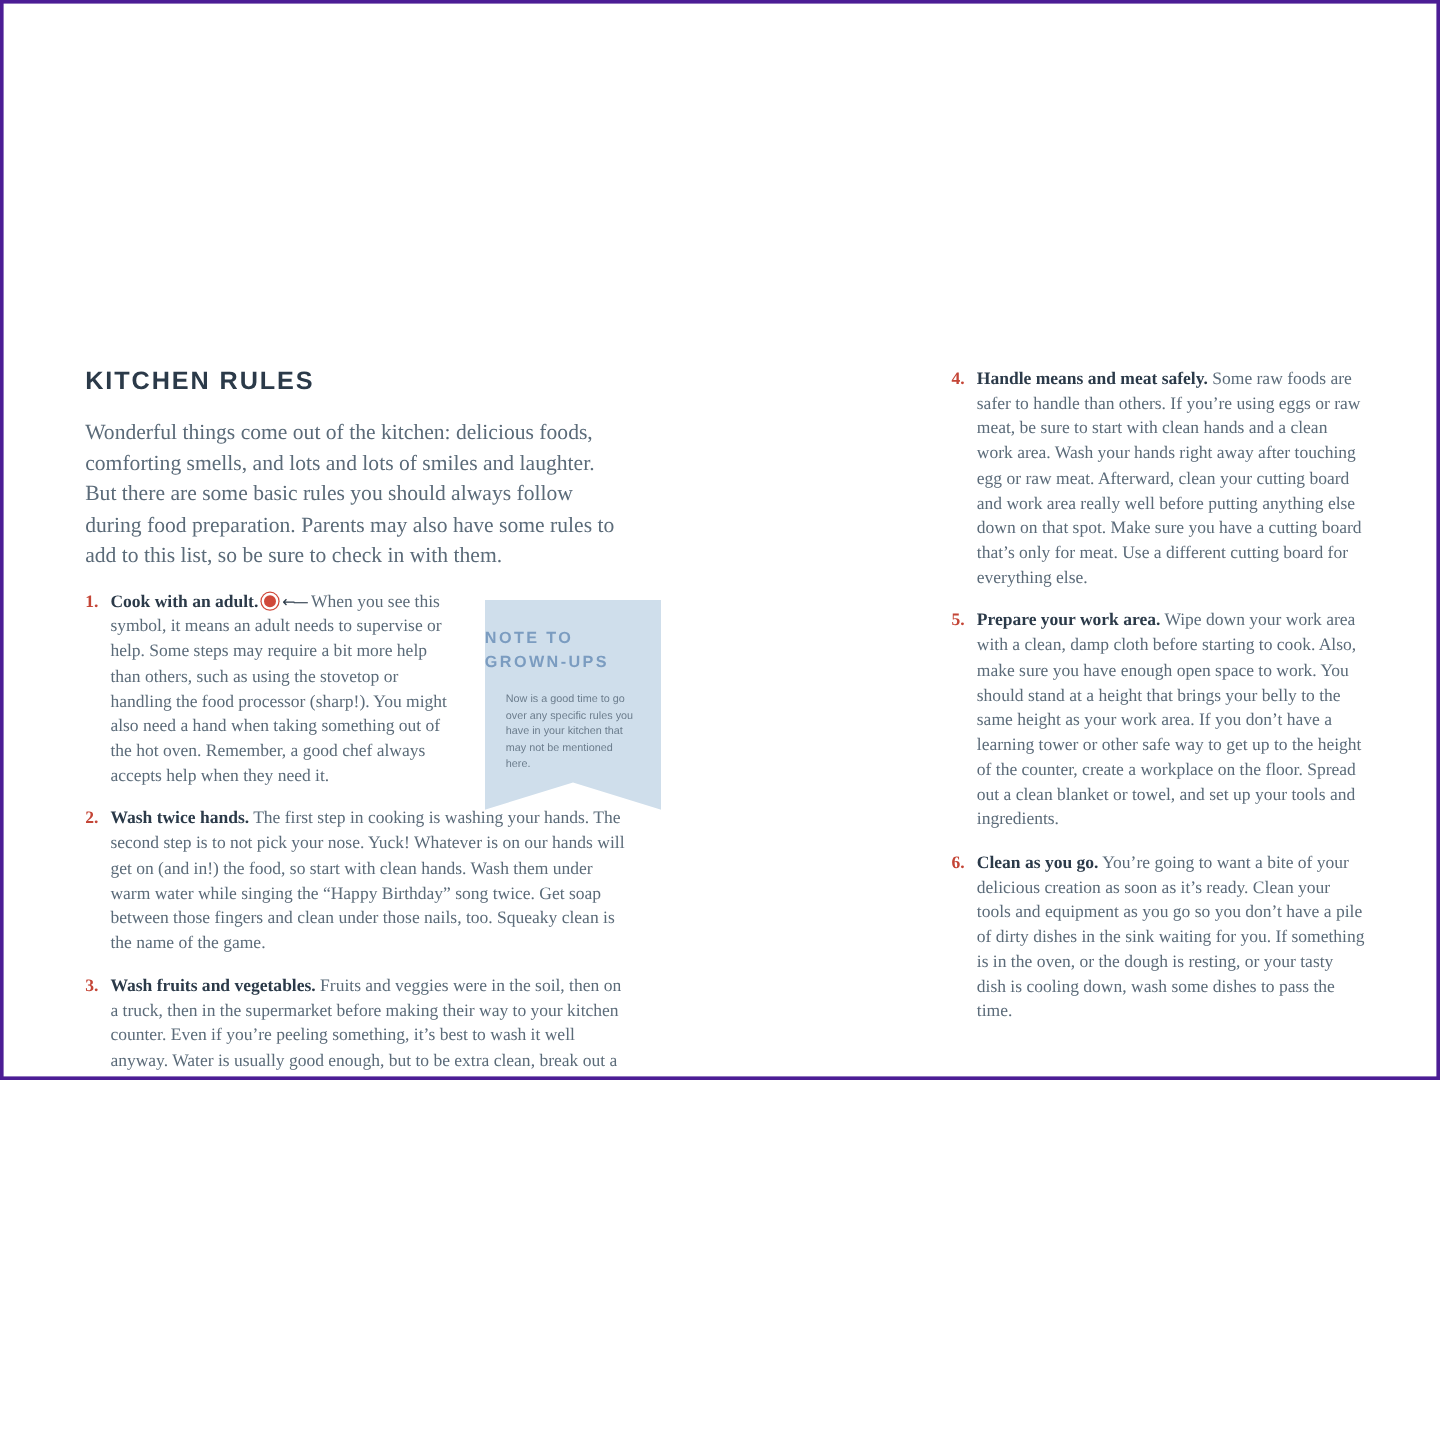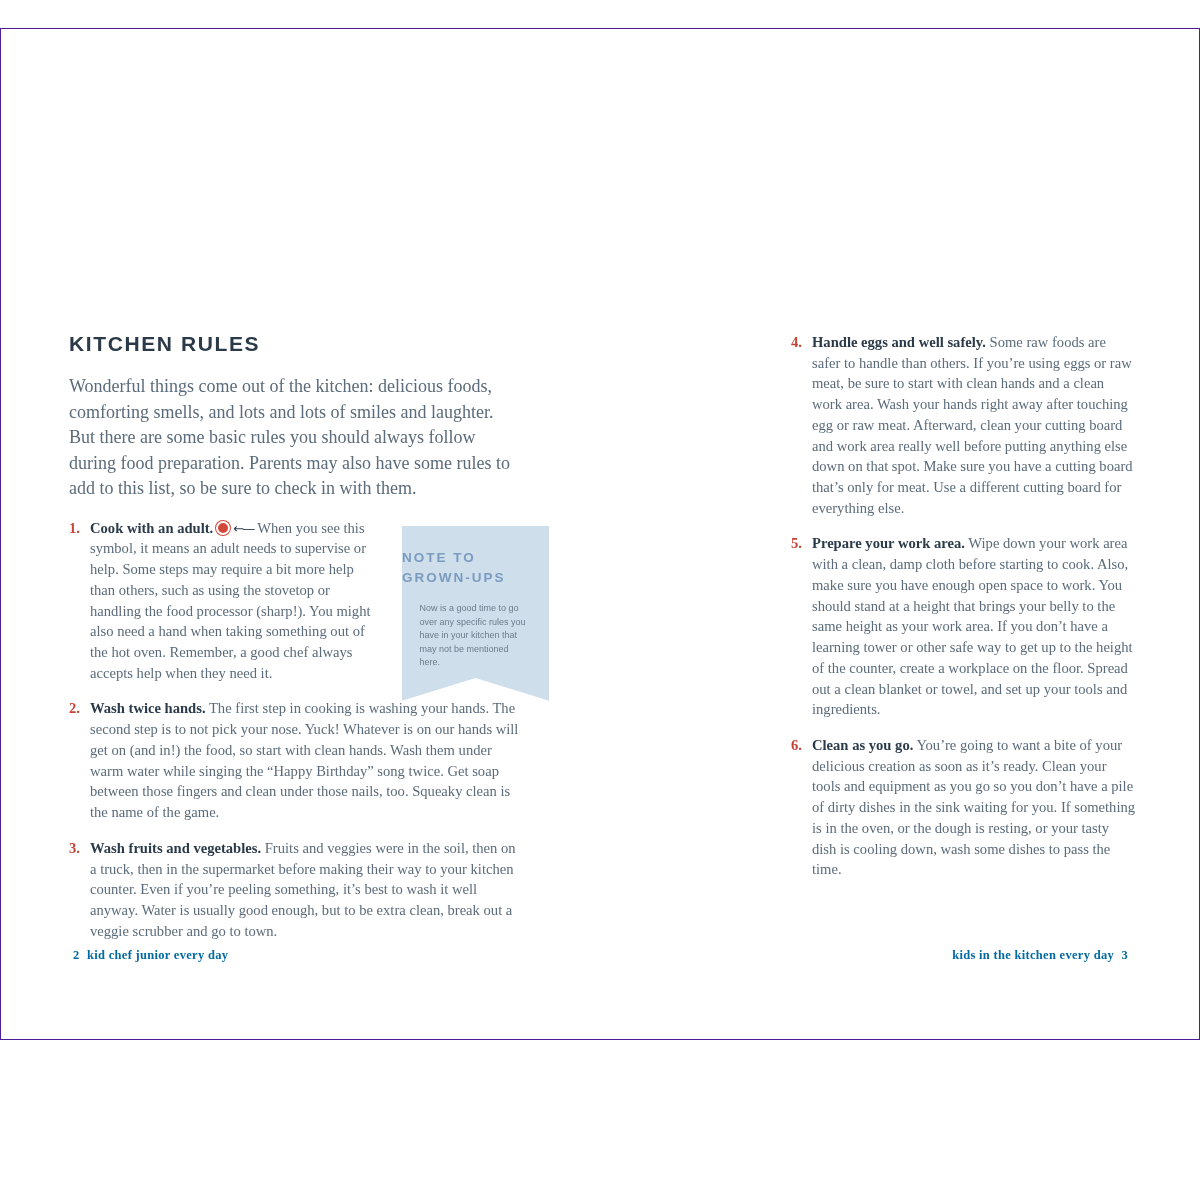--- a/index.html
+++ b/index.html
@@ -1,25 +1,24 @@
 <!DOCTYPE html>
 <html><head>
 <meta charset="utf-8">
 <style>
   * { margin:0; padding:0; box-sizing:border-box; }
   html,body { background:#ffffff; }
   .canvas {
     position:relative;
-    width:1200px; height:1012px;
+    width:1200px; height:900px;
     background:#ffffff;
-    border:1px solid #4c1d95;
+    border:3px solid #4c1d95;
     overflow:hidden;
     font-family:"Liberation Serif", serif;
     color:#5b6b79;
-    margin-top:28px;
   }
   
   .col-left {
     position:absolute; left:68px; top:303px; width:450px;
   }
   .col-right {
     position:absolute; left:790px; top:303px; width:346px;
   }
   h1.page-heading {
     font-family:"Liberation Sans", sans-serif;
@@ -156,21 +155,21 @@
       </div>
     </div>
 
   </div>
 
   <div class="col-right">
 
     <div class="rule">
       <div class="rule-num">4.</div>
       <div class="rule-body">
-        <span class="rule-title">Handle eggs and well safely.</span>
+        <span class="rule-title">Handle means and meat safely.</span>
         <span>Some raw foods are safer to handle than others. If you’re using eggs or raw meat, be sure to start with clean hands and a clean work area. Wash your hands right away after touching egg or raw meat. Afterward, clean your cutting board and work area really well before putting anything else down on that spot. Make sure you have a cutting board that’s only for meat. Use a different cutting board for everything else.</span>
       </div>
     </div>
 
     <div class="rule">
       <div class="rule-num">5.</div>
       <div class="rule-body">
         <span class="rule-title">Prepare your work area.</span>
         <span>Wipe down your work area with a clean, damp cloth before starting to cook. Also, make sure you have enough open space to work. You should stand at a height that brings your belly to the same height as your work area. If you don’t have a learning tower or other safe way to get up to the height of the counter, create a workplace on the floor. Spread out a clean blanket or towel, and set up your tools and ingredients.</span>
       </div>

